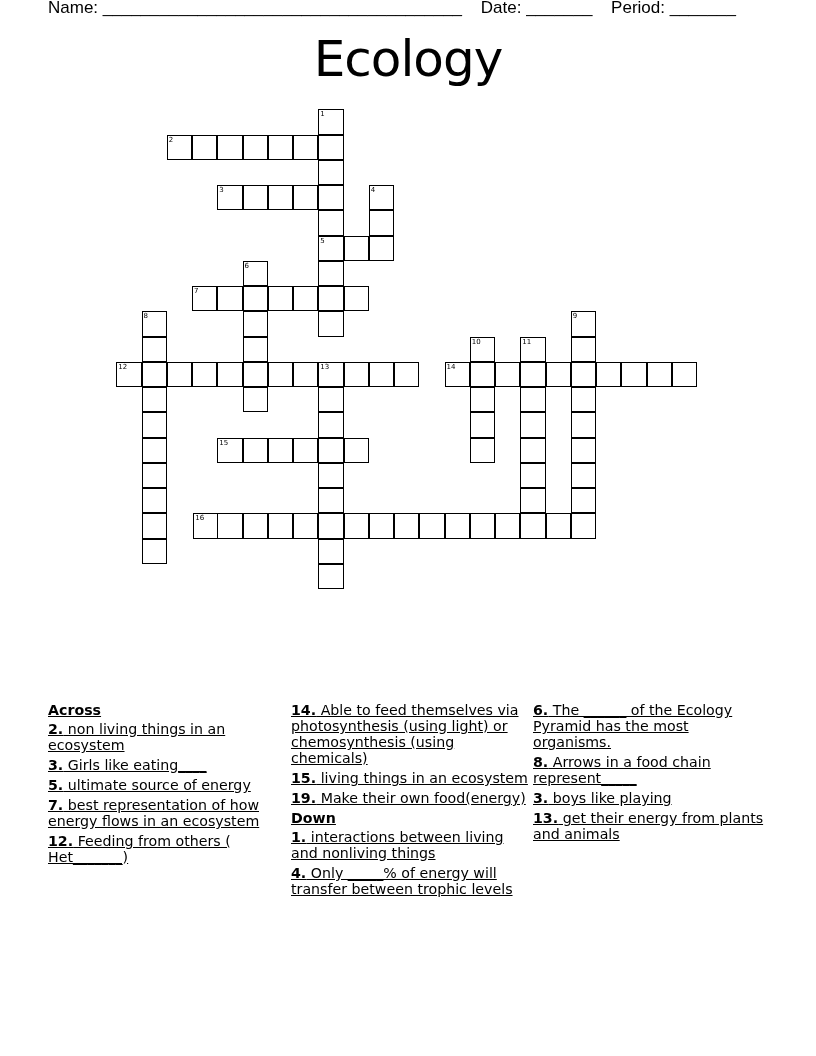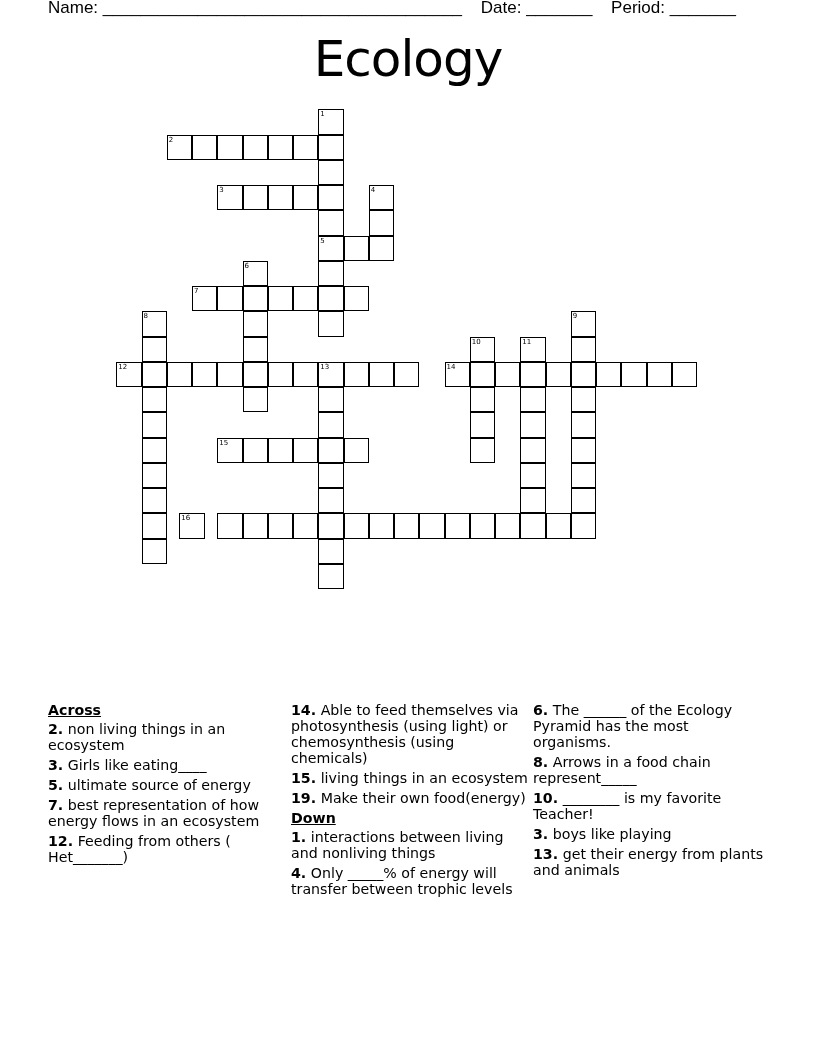--- a/index.html
+++ b/index.html
@@ -3,21 +3,21 @@
 <meta charset="utf-8">
 <style>
   html, body { margin:0; padding:0; background:#fff; }
   body { width:816px; height:1056px; position:relative; overflow:hidden; color:#000; }
   .hdr { position:absolute; top:-2px; left:48px; font-family:"Liberation Sans", sans-serif; font-size:17px; white-space:nowrap; }
   .hdr span { margin-right:14px; }
   .title { position:absolute; top:30px; left:0; width:816px; text-align:center; font-family:"DejaVu Sans", sans-serif; font-size:50px; letter-spacing:-1px; }
   #grid { position:absolute; left:117px; top:110px; }
   .cell { position:absolute; width:25.25px; height:25.25px; box-sizing:border-box; border:1.3px solid #000; background:#fff; margin-left:-0.65px; margin-top:-0.65px; }
   .num { position:absolute; left:1px; top:0px; font-family:"DejaVu Sans", sans-serif; font-size:7px; line-height:8px; }
-  .col { position:absolute; top:702px; font-family:"DejaVu Sans", sans-serif; font-size:14.2px; line-height:16px; }
+  .col { position:absolute; top:702px; font-family:"DejaVu Sans", sans-serif; font-size:14.2px; line-height:16px;text-decoration:underline; }
   .col .h { font-weight:bold; text-decoration:underline; margin-bottom:3px; display:block; }
   .clue { margin-bottom:4px; }
   .clue b { font-weight:bold; }
 </style>
 </head>
 <body>
 
 <div class="hdr">
   <span>Name: ______________________________________</span>
   <span>Date: _______</span>
@@ -146,21 +146,21 @@
     <div class="cell" style="left: 505px; top: 252.5px;"></div>
     <div class="cell" style="left: 530.25px; top: 252.5px;"></div>
     <div class="cell" style="left: 555.5px; top: 252.5px;"></div>
     <div class="cell" style="left: 101px; top: 328.25px;">
       <span class="num">15</span>
     </div>
     <div class="cell" style="left: 126.25px; top: 328.25px;"></div>
     <div class="cell" style="left: 151.5px; top: 328.25px;"></div>
     <div class="cell" style="left: 176.75px; top: 328.25px;"></div>
     <div class="cell" style="left: 227.25px; top: 328.25px;"></div>
-    <div class="cell" style="left: 63px; top: 404px;">
+    <div class="cell" style="left: 77px; top: 404px;">
       <span class="num">16</span>
     </div>
     <div class="cell" style="left: 101px; top: 404px;"></div>
     <div class="cell" style="left: 126.25px; top: 404px;"></div>
     <div class="cell" style="left: 151.5px; top: 404px;"></div>
     <div class="cell" style="left: 176.75px; top: 404px;"></div>
     <div class="cell" style="left: 227.25px; top: 404px;"></div>
     <div class="cell" style="left: 252.5px; top: 404px;"></div>
     <div class="cell" style="left: 277.75px; top: 404px;"></div>
     <div class="cell" style="left: 303px; top: 404px;"></div>
@@ -184,16 +184,15 @@
   <div class="clue"><b>15.</b><span> living things in an ecosystem</span></div>
   <div class="clue"><b>19.</b><span> Make their own food(energy)</span></div>
   <span class="h">Down</span>
   <div class="clue"><b>1.</b><span> interactions between living and nonliving things</span></div>
   <div class="clue"><b>4.</b><span> Only _____% of energy will transfer between trophic levels</span></div>
 </div>
 
 <div class="col" style="left:533px; width:235px;">
   <div class="clue"><b>6.</b><span> The ______ of the Ecology Pyramid has the most organisms.</span></div>
   <div class="clue"><b>8.</b><span> Arrows in a food chain represent_____</span></div>
-  <div class="clue"><b>10.</b><span> ________ is my favorite Teacher!</span></div>
   <div class="clue"><b>3.</b><span> boys like playing</span></div>
   <div class="clue"><b>13.</b><span> get their energy from plants and animals</span></div>
 </div>
 
 </body></html>

